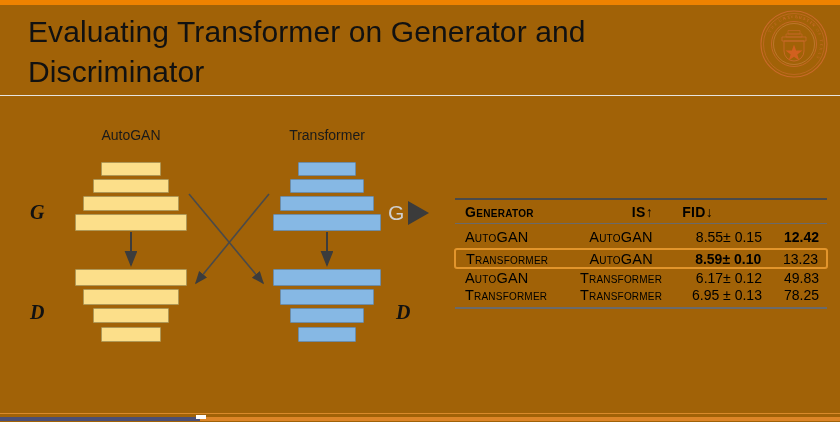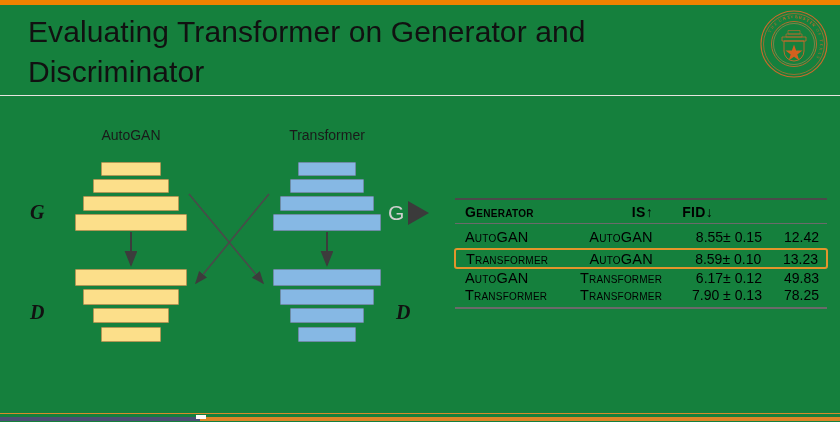--- a/index.html
+++ b/index.html
@@ -3,21 +3,21 @@
 <meta charset="utf-8">
 <style>
   html,body{margin:0;padding:0;}
   body{
     width:840px;height:422px;
     background:#fdfcfa;
     font-family:"Liberation Sans", sans-serif;
     overflow:hidden;
     position:relative;
   }
-  .slide{position:absolute;inset:0;background:#15803d;}
+  .slide{position:absolute;inset:0;background:#a16207;}
 
   
   .topbar{position:absolute;left:0;top:0;width:840px;height:5px;background:#ef8200;}
   .rule-thin{position:absolute;left:0;top:413px;width:840px;height:1px;background:#d98a2b;}
   .botbar-navy{position:absolute;left:0;top:417px;width:200px;height:4px;background:#4b4f74;}
   .botbar-orange{position:absolute;left:200px;top:417px;width:640px;height:4px;background:#dc8527;}
   .white-nick{position:absolute;left:196px;top:415px;width:10px;height:4px;background:#fdfcfa;}
 
   
   .title{
@@ -63,21 +63,21 @@
   .hrule-mid{height:1px;background:#6a6a6a;}
   .hrule-bot{height:2px;background:#6a6a6a;}
   .rowline{display:flex;align-items:flex-end;height:17px;}
   .c1{width:112px;padding-left:10px;box-sizing:border-box;text-align:left;}
   .c2{width:126px;box-sizing:border-box;text-align:center;}
   .c3{width:92px;box-sizing:border-box;text-align:right;padding-right:6px;}
   .c4{width:62px;box-sizing:border-box;text-align:right;padding-right:8px;margin-top:36px;}
   .sc{font-variant:small-caps;font-size:14.5px;letter-spacing:.2px;}
   .hd{font-variant:small-caps;font-size:14px;font-weight:600;letter-spacing:.3px;}
   .num{font-size:14px;}
-  .b{font-weight:400;}
+  .b{font-weight:700;}
   .hl{
     border:2px solid #e2952c;border-radius:3px;box-sizing:border-box;
     height:21px;margin:0 -1px;
   }
   .hl .rowline{height:17px;}
   .spacer4{height:4px;}
   .spacer3{height:3px;}
 </style>
 </head>
 <body>
@@ -215,21 +215,21 @@
     <div class="rowline">
       <div class="c1 sc">AutoGAN</div>
       <div class="c2 sc">Transformer</div>
       <div class="c3 num">6.17± 0.12</div>
       <div class="c4 num">49.83</div>
     </div>
 
     <div class="rowline">
       <div class="c1 sc">Transformer</div>
       <div class="c2 sc">Transformer</div>
-      <div class="c3 num">7.90 ± 0.13</div>
+      <div class="c3 num">6.95 ± 0.13</div>
       <div class="c4 num">78.25</div>
     </div>
 
     <div class="spacer4"></div>
     <div class="hrule-bot"></div>
   </div>
 
   <div class="rule-thin"></div>
   <div class="botbar-navy"></div>
   <div class="botbar-orange"></div>

